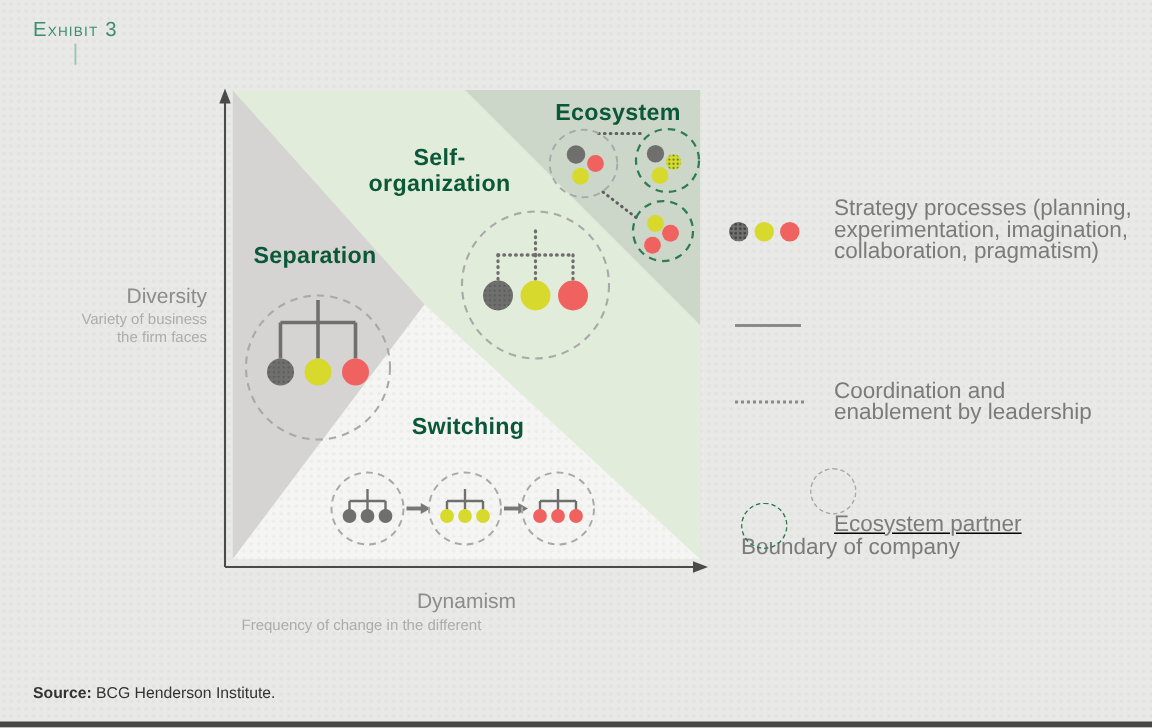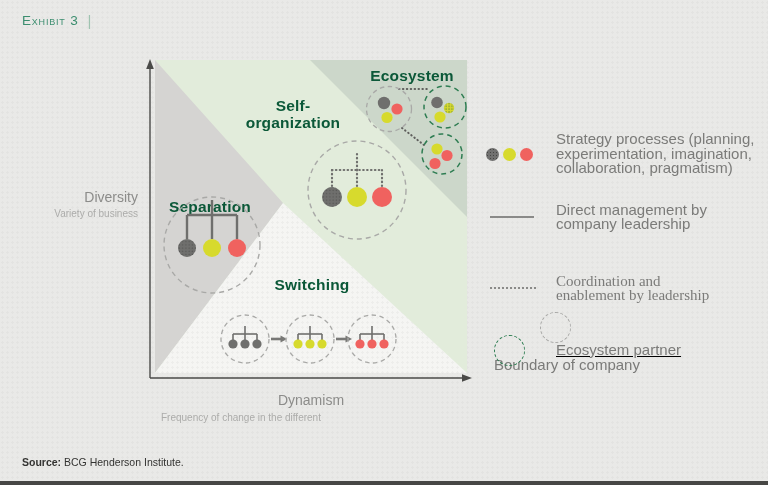--- a/index.html
+++ b/index.html
@@ -7,58 +7,58 @@
   body {
     position:relative;
     width:768px; height:485px;
     background-color:#e9e9e7;
     background-image: radial-gradient(rgba(0,0,0,0.028) 1px, transparent 1.1px);
     background-size:5px 5px;
     font-family:"Liberation Sans", sans-serif;
     overflow:hidden;
   }
   
-  .header { position:absolute; left:22px; top:12px; display:flex; align-items:center; }
+  .header { position:absolute; left:22px; top:12px; display:flex; align-items:center;flex-direction:column; }
   .exhibit-label { color:#3c8e6f; font-size:13.5px; font-variant:small-caps; letter-spacing:0.8px; font-weight:400; }
   .header-sep { color:#9fc3b0; font-size:15px; margin:0 9px; font-weight:300; }
   .header-title { color:#3c8e6f; font-size:13.5px; letter-spacing:0.2px; }
 
   
   .square { position:absolute; left:155px; top:60px; width:312px; height:313px; background:#e2ecdb; }
   .region { position:absolute; inset:0; }
   .region-separation { background:#d5d4d2; clip-path:polygon(0px 0px, 128px 143px, 0px 313px); }
   .region-switching {
     background-color:#f5f5f3;
     background-image: radial-gradient(rgba(0,0,0,0.03) 1px, transparent 1.1px);
     background-size:5px 5px;
     clip-path:polygon(128px 143px, 0px 313px, 312px 313px);
   }
   .region-ecosystem { background:#ccd7ca; clip-path:polygon(155px 0px, 312px 0px, 312px 157px); }
 
   .region-label { position:absolute; color:#0b5838; font-weight:bold; font-size:15.5px; letter-spacing:0.2px; text-align:center; line-height:17px; }
-  .lbl-separation { left:155px; top:162px; width:110px;margin-top:36px; }
+  .lbl-separation { left:155px; top:162px; width:110px; }
   .lbl-selforg   { left:223px; top:97px;  width:140px; }
   .lbl-ecosystem { left:342px; top:67px;  width:140px; }
   .lbl-switching { left:242px; top:276px; width:140px; }
 
   
   .diagram-svg { position:absolute; left:140px; top:55px; width:340px; height:335px; }
 
   
   .y-axis-label { position:absolute; left:10px; top:189px; width:128px; text-align:right; color:#8c8c8a; font-size:14px; }
   .y-axis-sub   { position:absolute; left:10px; top:208px; width:128px; text-align:right; color:#acacaa; font-size:10px; line-height:12px; }
   .x-axis-label { position:absolute; left:161px; top:392px; width:300px; text-align:center; color:#8c8c8a; font-size:14px; }
   .x-axis-sub   { position:absolute; left:161px; top:412px; width:300px; text-align:left; color:#acacaa; font-size:10px; line-height:12.5px; }
 
   
   .legend { position:absolute; left:486px; top:0; width:276px; }
   .legend-row { position:absolute; left:0; display:flex; align-items:center; }
   .row1 { top:124px; height:60px; }
   .row2 { top:196px; height:42px; }
-  .row3 { top:267px; height:42px;font-family:Liberation Serif, serif; }
+  .row3 { top:247px; height:42px; }
   .row4 { top:296px; height:36px;flex-direction:column; }
   .row5 { top:332px; height:36px;text-decoration:underline; }
   .legend-symbol { width:62px; flex:0 0 62px; display:flex; align-items:center; }
   .legend-text { color:#7b7b79; font-size:15px; line-height:14.5px; margin-left:8px; }
   .dot { width:13px; height:13px; border-radius:50%; margin-right:4px; }
   .dot-grey { background-color:#717170; background-image:radial-gradient(#454543 0.8px, transparent 0.95px); background-size:3px 3px; }
   .dot-yellow { background:#d7da2d; }
   .dot-red { background:#f0625f; }
   .line-solid { width:44px; height:0; border-top:2px solid #8a8a88; margin-left:4px; }
   .line-dotted { width:46px; height:0; border-top:2px dotted #8a8a88; margin-left:4px; }
@@ -212,20 +212,21 @@
       <circle cx="220" cy="289" r="4.6" fill="#f0625f"></circle>
       <circle cx="232" cy="289" r="4.6" fill="#f0625f"></circle>
       <circle cx="244" cy="289" r="4.6" fill="#f0625f"></circle>
     </g>
   </g>
 </svg>
 
 <div class="y-axis-label">Diversity</div>
 <div class="y-axis-sub">
   <div>Variety of business</div>
+  <div>the firm faces</div>
 </div>
 <div class="x-axis-label">Dynamism</div>
 <div class="x-axis-sub">
   <div>Frequency of change in the different</div>
 </div>
 
 <div class="legend">
 
   <div class="legend-row row1">
     <div class="legend-symbol">
@@ -237,24 +238,20 @@
       <div>Strategy processes (planning,</div>
       <div>experimentation, imagination,</div>
       <div>collaboration, pragmatism)</div>
     </div>
   </div>
 
   <div class="legend-row row2">
     <div class="legend-symbol">
       <span class="line-solid"></span>
     </div>
-    <div class="legend-text">
-      <div>Direct management by</div>
-      <div>company leadership</div>
-    </div>
   </div>
 
   <div class="legend-row row3">
     <div class="legend-symbol">
       <span class="line-dotted"></span>
     </div>
     <div class="legend-text">
       <div>Coordination and</div>
       <div>enablement by leadership</div>
     </div>

